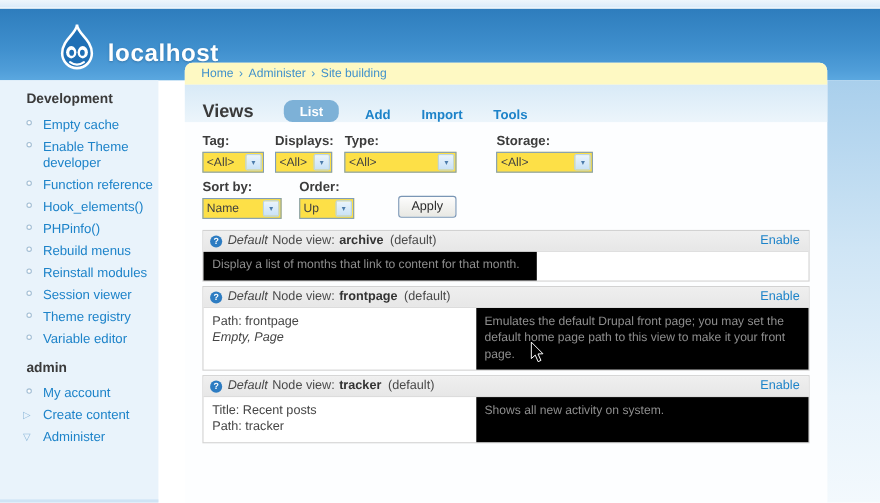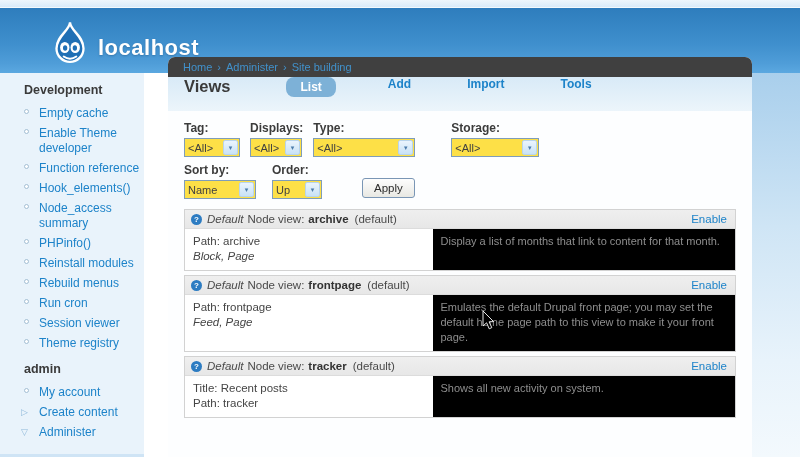--- a/index.html
+++ b/index.html
@@ -28,26 +28,26 @@
     border-radius:50%; background:#fdfeff; }
   .bullet-tri { position:absolute; left:-3px; top:0px; font-size:9px; color:#8fb9da; }
 
   
   .right-gutter { position:absolute; left:752px; top:73px; width:48px; height:384px;
     background:linear-gradient(180deg,#a9cfec 0%,#cfe5f5 40%,#e8f3fb 75%,#f3f9fd 100%); }
 
   
   .content { position:absolute; left:168px; top:57px; width:584px; height:400px;
     background:#fdfeff; border-radius:7px 7px 0 0; }
-  .breadcrumb { height:20px; background:#404040; border-radius:7px 7px 0 0;
+  .breadcrumb { height:20px; background:#fef9c3; border-radius:7px 7px 0 0;
     display:flex; align-items:center; padding-left:15px; font-size:11px; }
   .breadcrumb a { color:#4191cb; text-decoration:none; cursor:pointer; }
   .crumb-sep { color:#4191cb; margin:0 5px; }
   .tabs-row { height:34px; background:linear-gradient(180deg,#d8eaf7,#ecf5fb);
-    display:flex; align-items:flex-start; padding-left:16px;gap:28px; }
+    display:flex; align-items:flex-end; padding-left:16px; }
   .page-title { font-size:16.5px; font-weight:bold; color:#3a3a3a; margin-right:28px; }
   .tab { font-size:12px; font-weight:bold; color:#1d83c9; text-decoration:none; margin-right:28px; cursor:pointer; }
   .tab.active { background:#7db1d7; color:#ffffff; border-radius:8px; padding:3px 14px; margin-right:24px; }
 
   .main { padding:10px 16px 0 16px; }
 
   
   .filter-row { display:flex; align-items:flex-start; }
   .filter-row + .filter-row { margin-top:6px; }
   .fgroup { margin-right:10px; }
@@ -108,27 +108,26 @@
   <div class="right-gutter"></div>
 
   <div class="sidebar">
     <div class="side-section">
       <div class="side-title">Development</div>
       <ul class="side-list">
         <li><span class="bullet-circle"></span><span class="side-link">Empty cache</span></li>
         <li><span class="bullet-circle"></span><span class="side-link">Enable Theme developer</span></li>
         <li><span class="bullet-circle"></span><span class="side-link">Function reference</span></li>
         <li><span class="bullet-circle"></span><span class="side-link">Hook_elements()</span></li>
-        <li><span class="bullet-circle"></span><span class="side-link">Node_access summary</span></li>
         <li><span class="bullet-circle"></span><span class="side-link">PHPinfo()</span></li>
+        <li><span class="bullet-circle"></span><span class="side-link">Rebuild menus</span></li>
         <li><span class="bullet-circle"></span><span class="side-link">Reinstall modules</span></li>
-        <li><span class="bullet-circle"></span><span class="side-link">Rebuild menus</span></li>
-        <li><span class="bullet-circle"></span><span class="side-link">Run cron</span></li>
         <li><span class="bullet-circle"></span><span class="side-link">Session viewer</span></li>
         <li><span class="bullet-circle"></span><span class="side-link">Theme registry</span></li>
+        <li><span class="bullet-circle"></span><span class="side-link">Variable editor</span></li>
       </ul>
     </div>
     <div class="side-section" style="padding-top:6px;">
       <div class="side-title">admin</div>
       <ul class="side-list">
         <li><span class="bullet-circle"></span><span class="side-link">My account</span></li>
         <li><span class="bullet-tri">▷</span><span class="side-link">Create content</span></li>
         <li><span class="bullet-tri">▽</span><span class="side-link">Administer</span></li>
 
       </ul>
@@ -210,44 +209,39 @@
           <div class="vrow-head">
             <span class="help-dot">?</span>
             <span class="v-default">Default</span>
             <span class="v-kind">Node view:</span>
             <span class="v-name">archive</span>
             <span class="v-status">(default)</span>
             <span class="v-spacer"></span>
             <a class="enable-link">Enable</a>
           </div>
           <div class="vrow-body">
-            <div class="v-info">
-              <div class="v-line">Path: archive</div>
-
-              <div class="v-displays">Block, Page</div>
-            </div>
             <div class="v-desc">Display a list of months that link to content for that month.</div>
           </div>
         </div>
 
         <div class="vrow">
           <div class="vrow-head">
             <span class="help-dot">?</span>
             <span class="v-default">Default</span>
             <span class="v-kind">Node view:</span>
             <span class="v-name">frontpage</span>
             <span class="v-status">(default)</span>
             <span class="v-spacer"></span>
             <a class="enable-link">Enable</a>
           </div>
           <div class="vrow-body">
             <div class="v-info">
               <div class="v-line">Path: frontpage</div>
 
-              <div class="v-displays">Feed, Page</div>
+              <div class="v-displays">Empty, Page</div>
             </div>
             <div class="v-desc">Emulates the default Drupal front page; you may set the default home page path to this view to make it your front page.</div>
           </div>
         </div>
 
         <div class="vrow">
           <div class="vrow-head">
             <span class="help-dot">?</span>
             <span class="v-default">Default</span>
             <span class="v-kind">Node view:</span>

